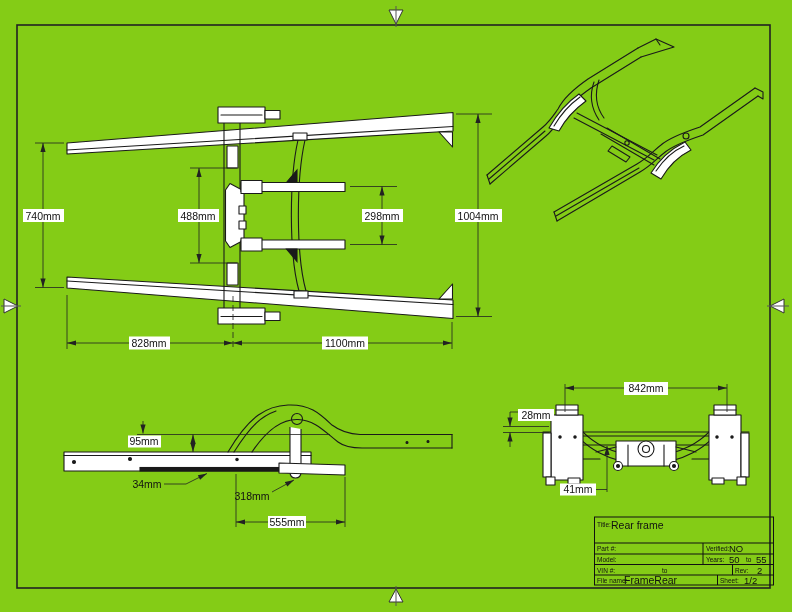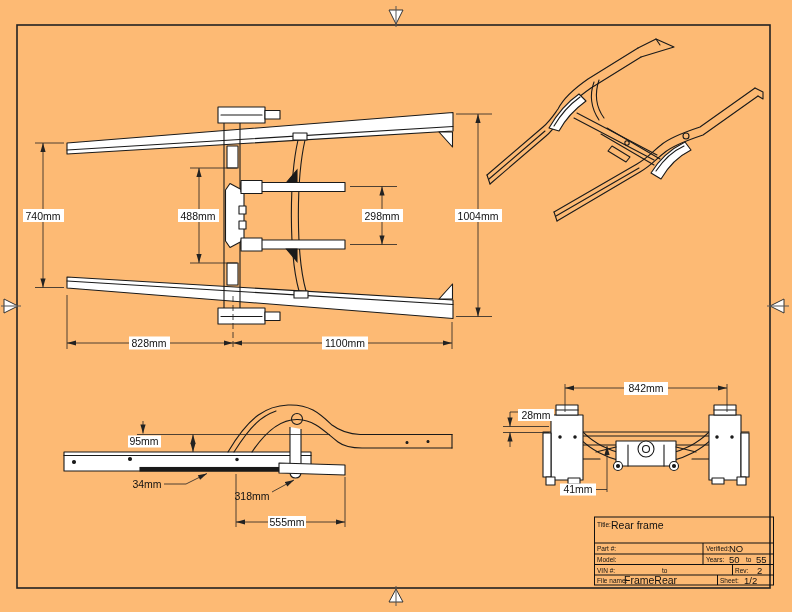--- a/index.html
+++ b/index.html
@@ -1,16 +1,16 @@
 <!DOCTYPE html>
 <html><head>
 <meta charset="utf-8">
 <style>
   html,body{margin:0;padding:0;background:#ffffff;}
-  #sheet{position:relative;width:792px;height:612px;background:#fdba74;overflow:hidden;
+  #sheet{position:relative;width:792px;height:612px;background:#84cc16;overflow:hidden;
          font-family:"Liberation Sans",sans-serif;}
   svg{display:block;}
   svg text{font-family:"Liberation Sans",sans-serif;fill:#111;}
   .geo{stroke:#1a1a1a;stroke-width:1.1;fill:none;stroke-linecap:round;stroke-linejoin:round;}
   .geow{stroke:#1a1a1a;stroke-width:1.1;fill:#ffffff;stroke-linejoin:round;}
   .geob{stroke:#1a1a1a;stroke-width:1.1;fill:#1a1a1a;}
   .dim{stroke:#222;stroke-width:0.8;fill:none;}
   .dimtxt{font-size:10.5px;text-anchor:middle;}
   .bg{fill:#ffffff;}
   .tb-line{stroke:#111;stroke-width:1;fill:none;}

